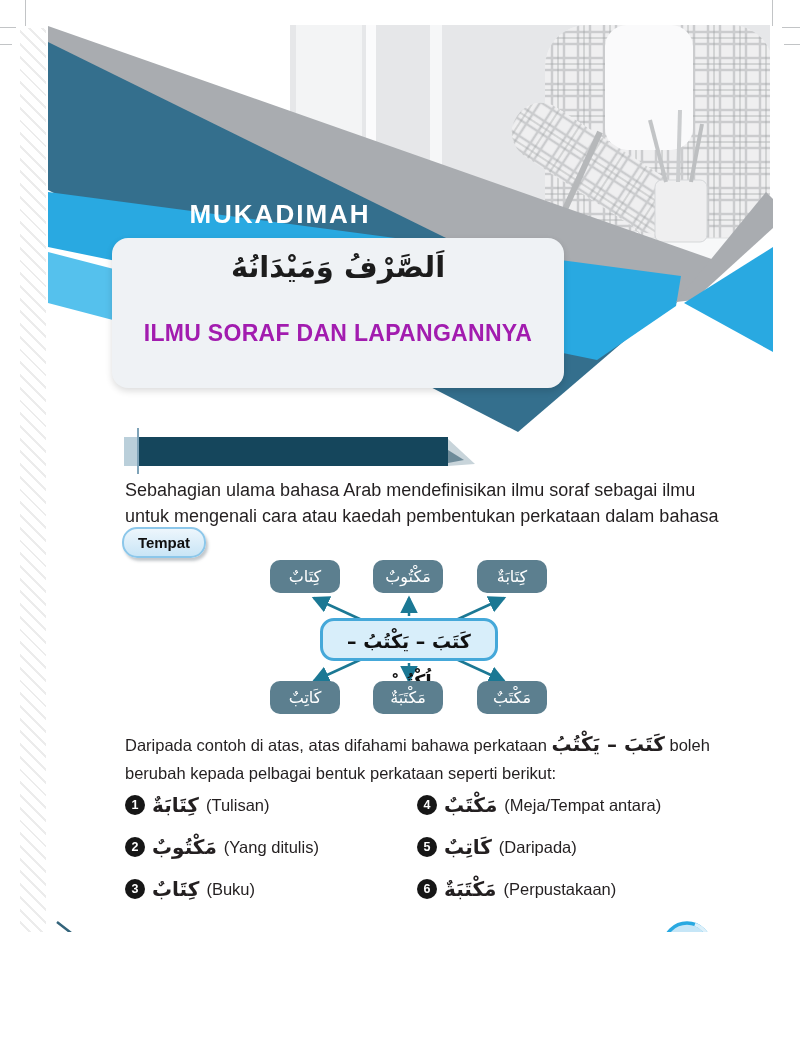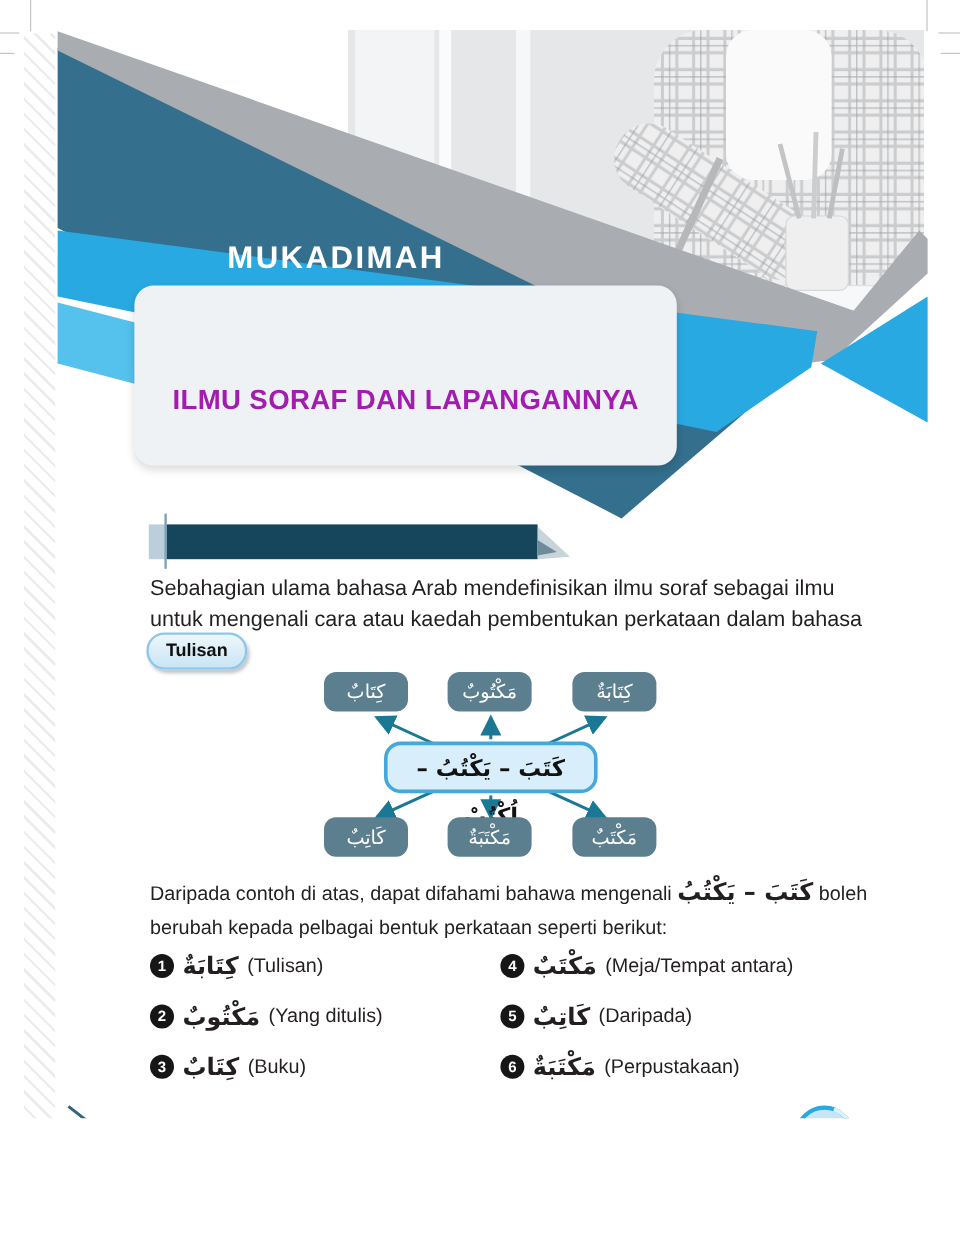--- a/index.html
+++ b/index.html
@@ -109,33 +109,34 @@
     <polygon points="48,26 723,263 675,304 637,332 48,42" fill="#A9ACB0"></polygon>
     <polygon points="48,192 681,276 676,306 597,360 48,247" fill="#29A9E1"></polygon>
     <polygon points="48,252 222,297 174,336 48,303" fill="#55C1ED"></polygon>
     <polygon points="676,302 766,192 773,199 773,228 694,300" fill="#A9ACB0"></polygon>
     <polygon points="684,303 773,247 773,352" fill="#29A9E1"></polygon>
   </svg>
 
   <div class="abs mukadimah">MUKADIMAH</div>
 
   <div class="abs title-card"></div>
+  <div class="abs card-arabic arabic" dir="rtl">اَلصَّرْفُ وَمَيْدَانُهُ</div>
   <div class="abs card-latin">ILMU SORAF DAN LAPANGANNYA</div>
 
   <div class="abs banner-square"></div>
   <div class="abs banner-vline"></div>
   <div class="abs banner"></div>
   <svg class="abs" style="left:448px;top:437px;" width="30" height="30" viewBox="0 0 30 30">
     <polygon points="0,2 27,27 0,29" fill="#C8D4DA"></polygon>
     <polygon points="0,13 16,23 0,26" fill="#6E8B99"></polygon>
   </svg>
 
   <div class="abs para1">Sebahagian ulama bahasa Arab mendefinisikan ilmu soraf sebagai ilmu untuk mengenali cara atau kaedah pembentukan perkataan dalam bahasa Arab.</div>
 
-  <div class="abs contoh">Tulisan</div>
+  <div class="abs contoh">Tempat</div>
 
   <div class="abs diagram">
     <svg style="position:absolute;left:0;top:0;" width="330" height="168" viewBox="0 0 330 168">
       <defs>
         <marker id="ah" markerWidth="9" markerHeight="9" refX="6" refY="3.5" orient="auto">
           <path d="M0,0 L7,3.5 L0,7 Z" fill="#1B7894"></path>
         </marker>
       </defs>
       <line x1="112" y1="64" x2="64" y2="42" stroke="#1B7894" stroke-width="2.5" marker-end="url(#ah)"></line>
       <line x1="159" y1="60" x2="159" y2="42" stroke="#1B7894" stroke-width="2.5" marker-end="url(#ah)"></line>
@@ -147,21 +148,21 @@
     <div class="pill arabic" dir="rtl" style="left:20px;top:4px;">كِتَابٌ</div>
     <div class="pill arabic" dir="rtl" style="left:123px;top:4px;">مَكْتُوبٌ</div>
     <div class="pill arabic" dir="rtl" style="left:227px;top:4px;">كِتَابَةٌ</div>
     <div class="center-pill arabic" dir="rtl">كَتَبَ – يَكْتُبُ – اُكْتُبْ</div>
     <div class="pill arabic" dir="rtl" style="left:20px;top:125px;">كَاتِبٌ</div>
     <div class="pill arabic" dir="rtl" style="left:123px;top:125px;">مَكْتَبَةٌ</div>
     <div class="pill arabic" dir="rtl" style="left:227px;top:125px;">مَكْتَبٌ</div>
   </div>
 
   <div class="abs para2">
-    <span>Daripada contoh di atas, dapat difahami bahawa mengenali</span>
+    <span>Daripada contoh di atas, atas difahami bahawa perkataan</span>
     <span class="ar-inline" dir="rtl">كَتَبَ – يَكْتُبُ</span>
     <span>boleh berubah kepada pelbagai bentuk perkataan seperti berikut:</span>
   </div>
 
   <div class="abs word-list">
     <div class="wl-item">
       <span class="num-badge">1</span>
       <span class="wl-ar" dir="rtl">كِتَابَةٌ</span>
       <span>(Tulisan)</span>
     </div>

